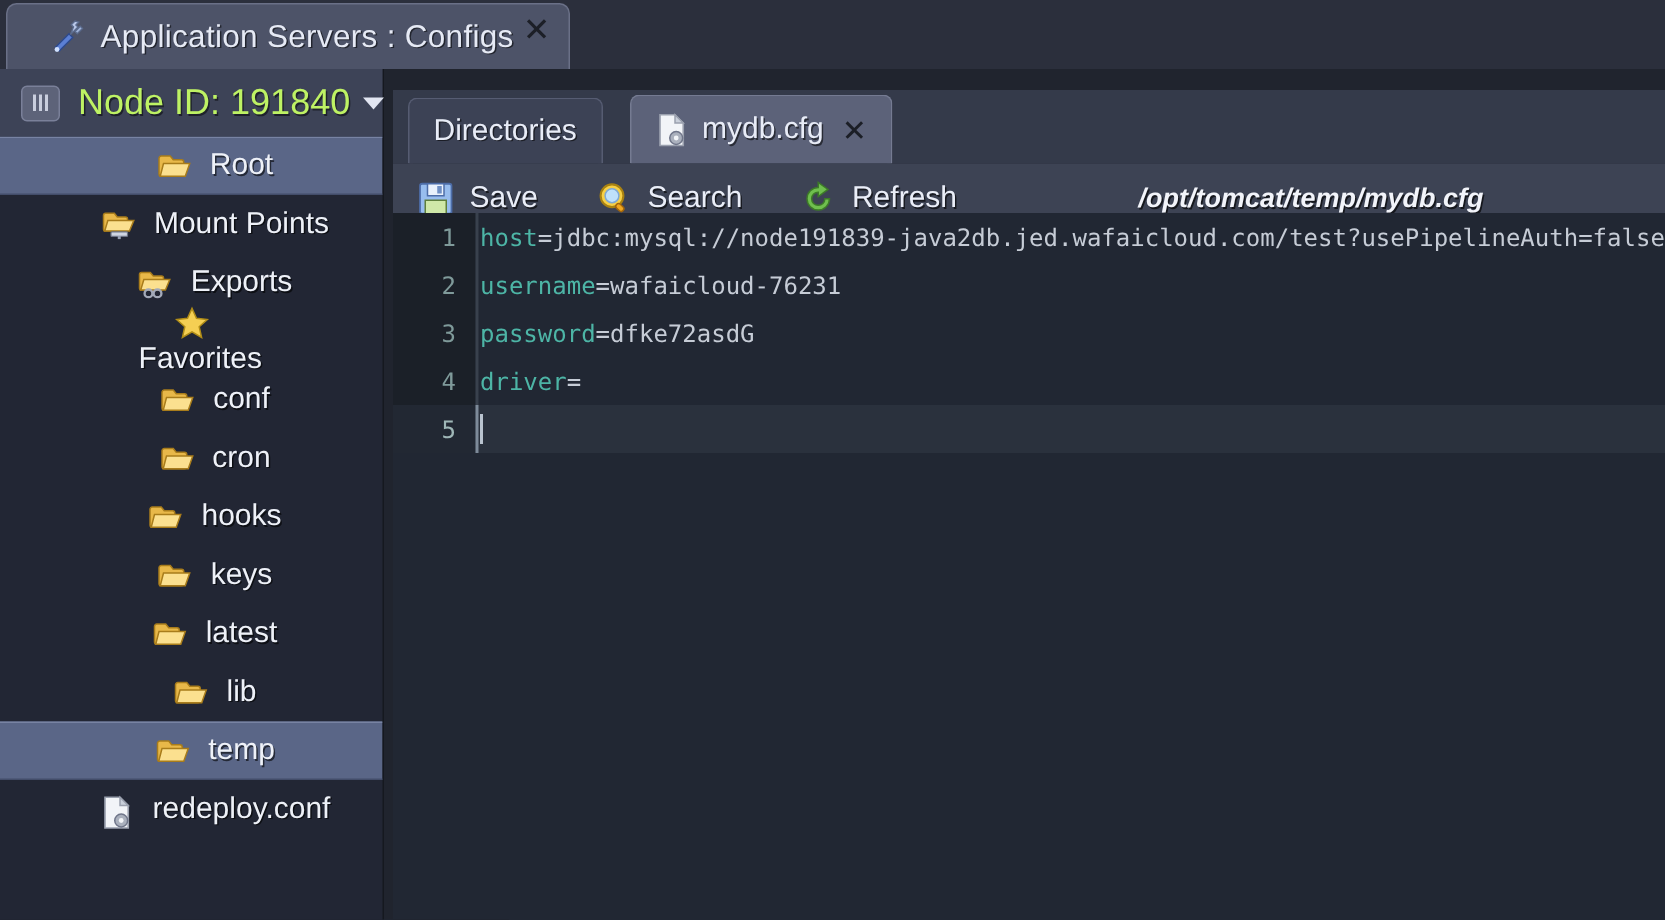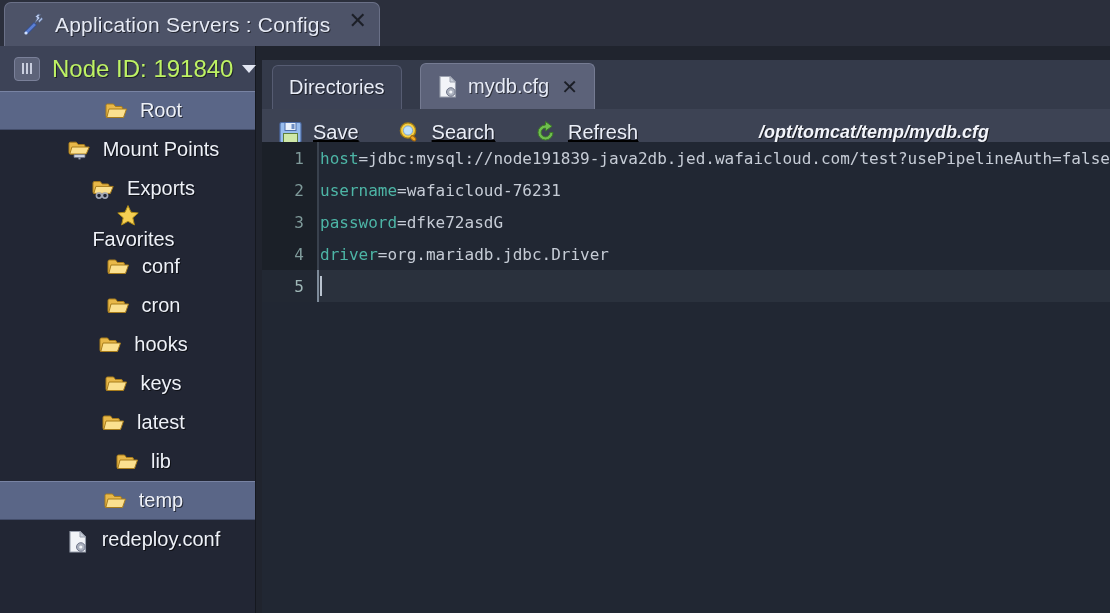--- a/index.html
+++ b/index.html
@@ -17,21 +17,21 @@
     background:#2b2f3c;
   }
   .win-tab{
     position:absolute;left:4px;top:2px;height:44px;width:376px;
     background:#4d5368;
     border:1px solid #6a7087;
     border-bottom:none;
     border-radius:7px 7px 0 0;
     box-sizing:border-box;
     display:flex;align-items:center;
-    padding-left:14px;
+    padding-left:26px;
   }
   .win-tab .tool-icon{width:26px;height:26px;flex:0 0 26px;margin-right:10px;}
   .win-tab-title{
     color:#e6eaf5;font-size:21px;letter-spacing:.2px;
     text-shadow:1px 1px 0 rgba(0,0,0,.55);
     white-space:nowrap;
   }
   .win-tab-close{
     position:absolute;right:12px;top:7px;
     color:#1c1f27;font-size:22px;line-height:22px;font-weight:bold;
@@ -110,21 +110,21 @@
     text-shadow:1px 1px 0 rgba(0,0,0,.55);white-space:nowrap;
   }
   .ftab .f-ico{width:22px;height:24px;margin-right:9px;flex:0 0 22px;}
   .ftab-close{
     margin-left:12px;color:#1b1e26;font-size:20px;font-weight:bold;
     font-family:"DejaVu Sans",sans-serif;line-height:18px;cursor:pointer;
   }
 
   .toolbar{
     position:relative;height:47px;background:#3d4354;
-    display:flex;align-items:center;padding-left:16px;text-decoration:underline;
+    display:flex;align-items:center;padding-left:16px;
   }
   .tb-btn{display:flex;align-items:center;margin-right:38px;cursor:pointer;}
   .tb-btn .tb-ico{width:25px;height:25px;margin-right:10px;flex:0 0 25px;}
   .tb-btn span{
     color:#eaeef8;font-size:20px;
     text-shadow:1px 1px 0 rgba(0,0,0,.6);
   }
   .filepath{
     position:absolute;left:497px;top:0;height:47px;
     display:flex;align-items:center;
@@ -347,21 +347,21 @@
           <div class="code"><span class="k">username</span><span class="v">=</span><span class="v">wafaicloud-76231</span></div>
         </div>
         <div class="erow">
           <div class="gutter">3</div>
           <div class="gsep"></div>
           <div class="code"><span class="k">password</span><span class="v">=</span><span class="v">dfke72asdG</span></div>
         </div>
         <div class="erow">
           <div class="gutter">4</div>
           <div class="gsep"></div>
-          <div class="code"><span class="k">driver</span><span class="v">=</span><span class="v">org.mariadb.jdbc.Driver</span></div>
+          <div class="code"><span class="k">driver</span><span class="v">=</span></div>
         </div>
         <div class="erow active">
           <div class="gutter">5</div>
           <div class="gsep"></div>
           <div class="code"><span class="caret"></span></div>
         </div>
       </div>
   </div>
 </div>
 

